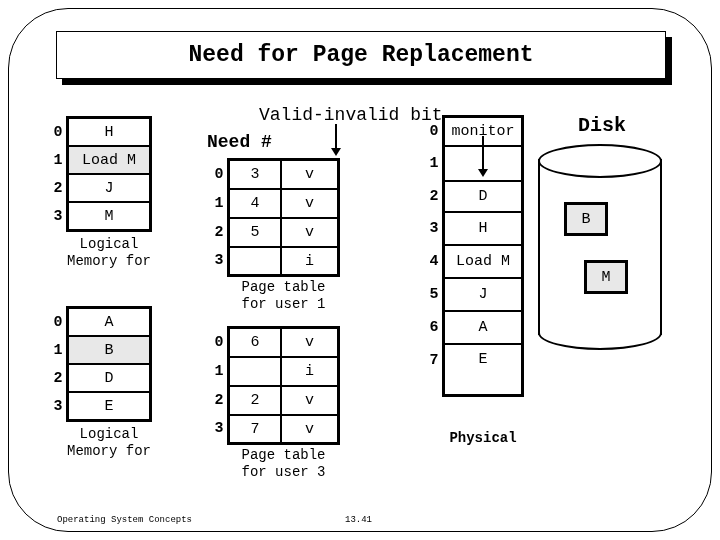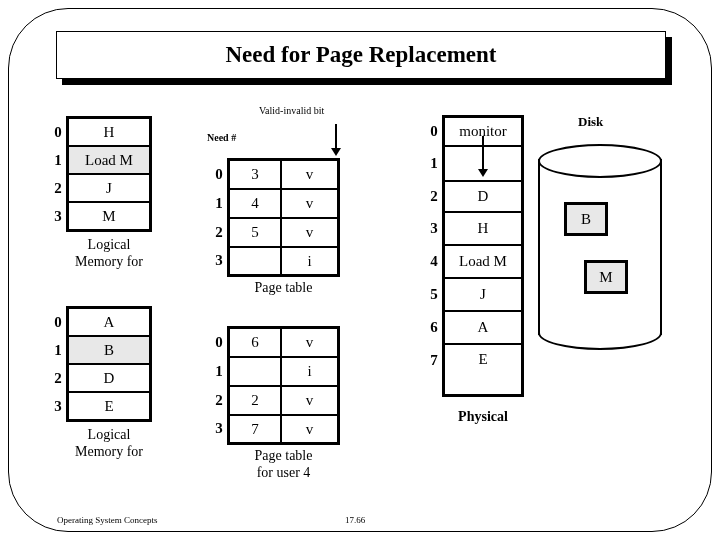--- a/index.html
+++ b/index.html
@@ -5,21 +5,21 @@
   html, body {
     margin: 0;
     padding: 0;
     background: #ffffff;
   }
   #slide {
     position: relative;
     width: 720px;
     height: 540px;
     background: #ffffff;
-    font-family: Liberation Serif, serif;
+    font-family: Liberation Mono, monospace;
     overflow: hidden;
   }
   
   #frame-border {
     position: absolute;
     left: 8px;
     top: 8px;
     width: 704px;
     height: 524px;
     border: 1px solid #000;
@@ -85,21 +85,21 @@
     color: #000;
     line-height: 1;
   }
   .caption {
     position: absolute;
     text-align: center;
     font-size: 14px;
     color: #000;
     line-height: 1.22;
   }
-  .caption.bold { font-weight: bold; }
+  .caption.bold { font-weight: bold; margin-top: 22px; }
 
   
   .pt-table {
     position: absolute;
     border: 3px solid #000;
     box-sizing: border-box;
     background: #fff;
   }
   .pt-row {
     position: relative;
@@ -114,21 +114,21 @@
     justify-content: center;
     font-size: 15px;
     color: #000;
     box-sizing: border-box;
   }
   .pt-cell.c0 { width: 52px; border-right: 2px solid #000; }
   .pt-cell.c1 { width: 55px; }
 
   .plain-label {
     position: absolute;
-    font-size: 10px;
+    font-size: 18px;
     color: #000;
     white-space: nowrap;
   }
   .plain-label.bold { font-weight: bold; }
 
   
   .arrow-v {
     position: absolute;
     width: 2px;
     background: #000;
@@ -258,20 +258,21 @@
       <div class="pt-cell c1">v</div>
     </div>
     <div class="pt-row" style="height:27px;">
       <span class="row-index" style="top:5px;">3</span>
       <div class="pt-cell c0"></div>
       <div class="pt-cell c1">i</div>
     </div>
   </div>
   <div class="caption" style="left:223px; top:279px; width:121px;">
     <div>Page table</div>
+    <div>for user 1</div>
   </div>
 
   <div class="pt-table" id="pt2" style="left:227px; top:326px; width:113px; height:119px;">
     <div class="pt-row" style="height:29px;">
       <span class="row-index" style="top:6px;">0</span>
       <div class="pt-cell c0">6</div>
       <div class="pt-cell c1">v</div>
     </div>
     <div class="pt-row" style="height:29px;">
       <span class="row-index" style="top:6px;">1</span>
@@ -284,21 +285,21 @@
       <div class="pt-cell c1">v</div>
     </div>
     <div class="pt-row" style="height:27px;">
       <span class="row-index" style="top:5px;">3</span>
       <div class="pt-cell c0">7</div>
       <div class="pt-cell c1">v</div>
     </div>
   </div>
   <div class="caption" style="left:223px; top:447px; width:121px;">
     <div>Page table</div>
-    <div>for user 4</div>
+    <div>for user 3</div>
   </div>
 
   <div class="mem-table" id="pm" style="left:442px; top:115px; width:82px; height:282px;">
     <div class="mem-row" style="height:29px;">
       <span class="row-index">0</span>
       <span>monitor</span>
     </div>
     <div class="mem-row" style="height:35px;">
       <span class="row-index">1</span>
       <span></span>
@@ -329,25 +330,25 @@
     </div>
   </div>
 
   <div class="arrow-v" style="left:482px; top:136px; height:35px;"></div>
   <div class="arrow-head" style="left:478px; top:169px;"></div>
 
   <div class="caption bold" style="left:423px; top:408px; width:120px;">
     <div>Physical</div>
   </div>
 
-  <div class="plain-label bold" style="left:578px; top:114px; font-size:13px;">Disk</div>
+  <div class="plain-label bold" style="left:578px; top:114px; font-size:20px;">Disk</div>
   <div id="disk-wrap">
     <div id="disk-body"></div>
     <div id="disk-bottom"></div>
     <div id="disk-top"></div>
     <div class="disk-block" style="left:26px; top:58px; width:44px; height:34px;">B</div>
     <div class="disk-block" style="left:46px; top:116px; width:44px; height:34px;">M</div>
   </div>
 
   <div id="footer-left">Operating System Concepts</div>
-  <div id="footer-center">17.66</div>
+  <div id="footer-center">13.41</div>
 
 </div>
 
 </body></html>

